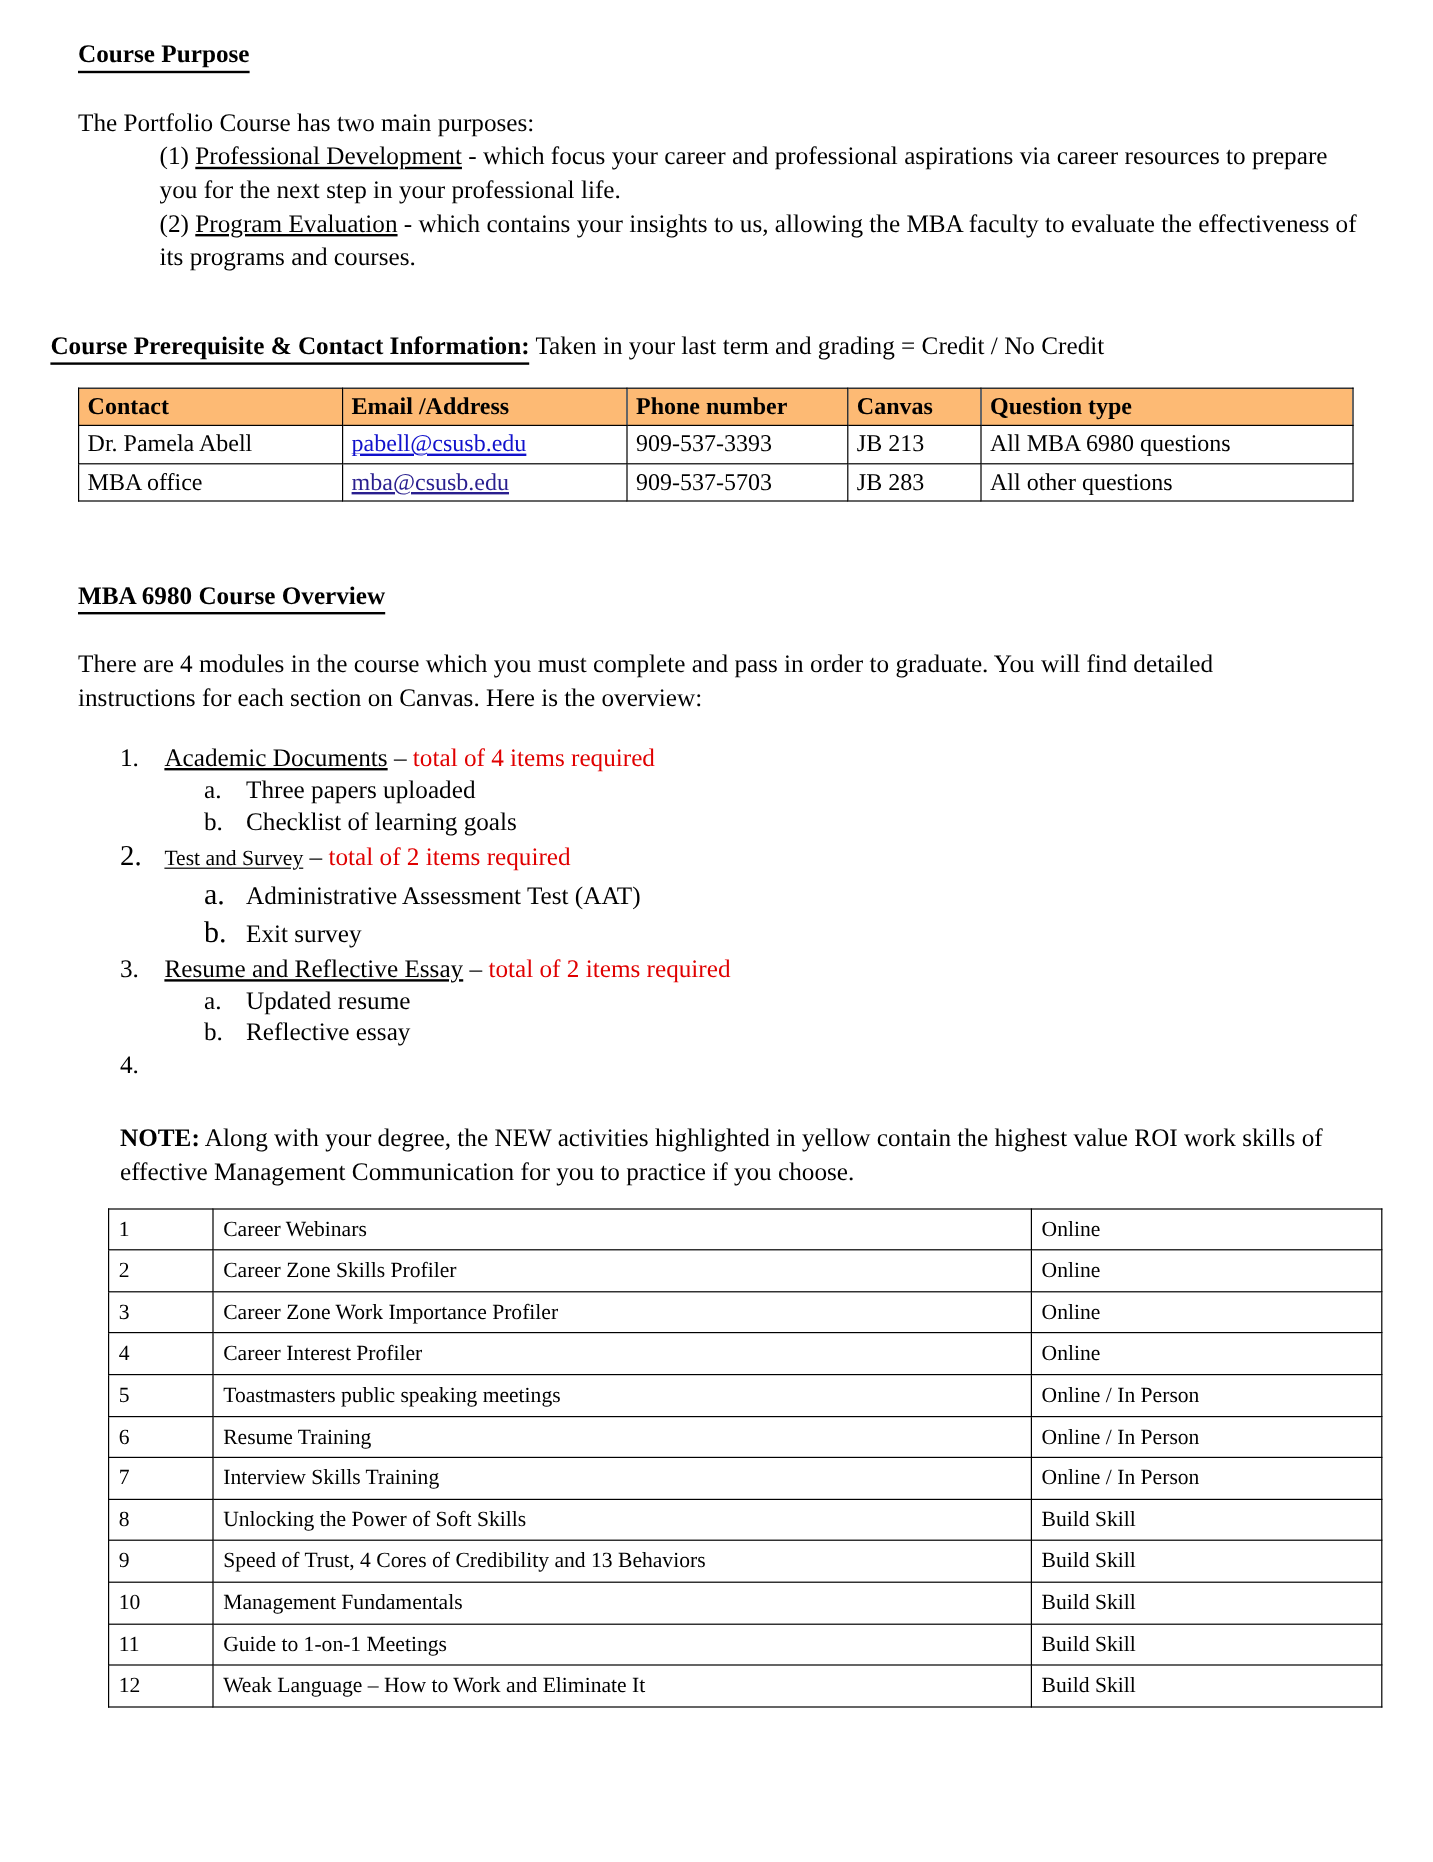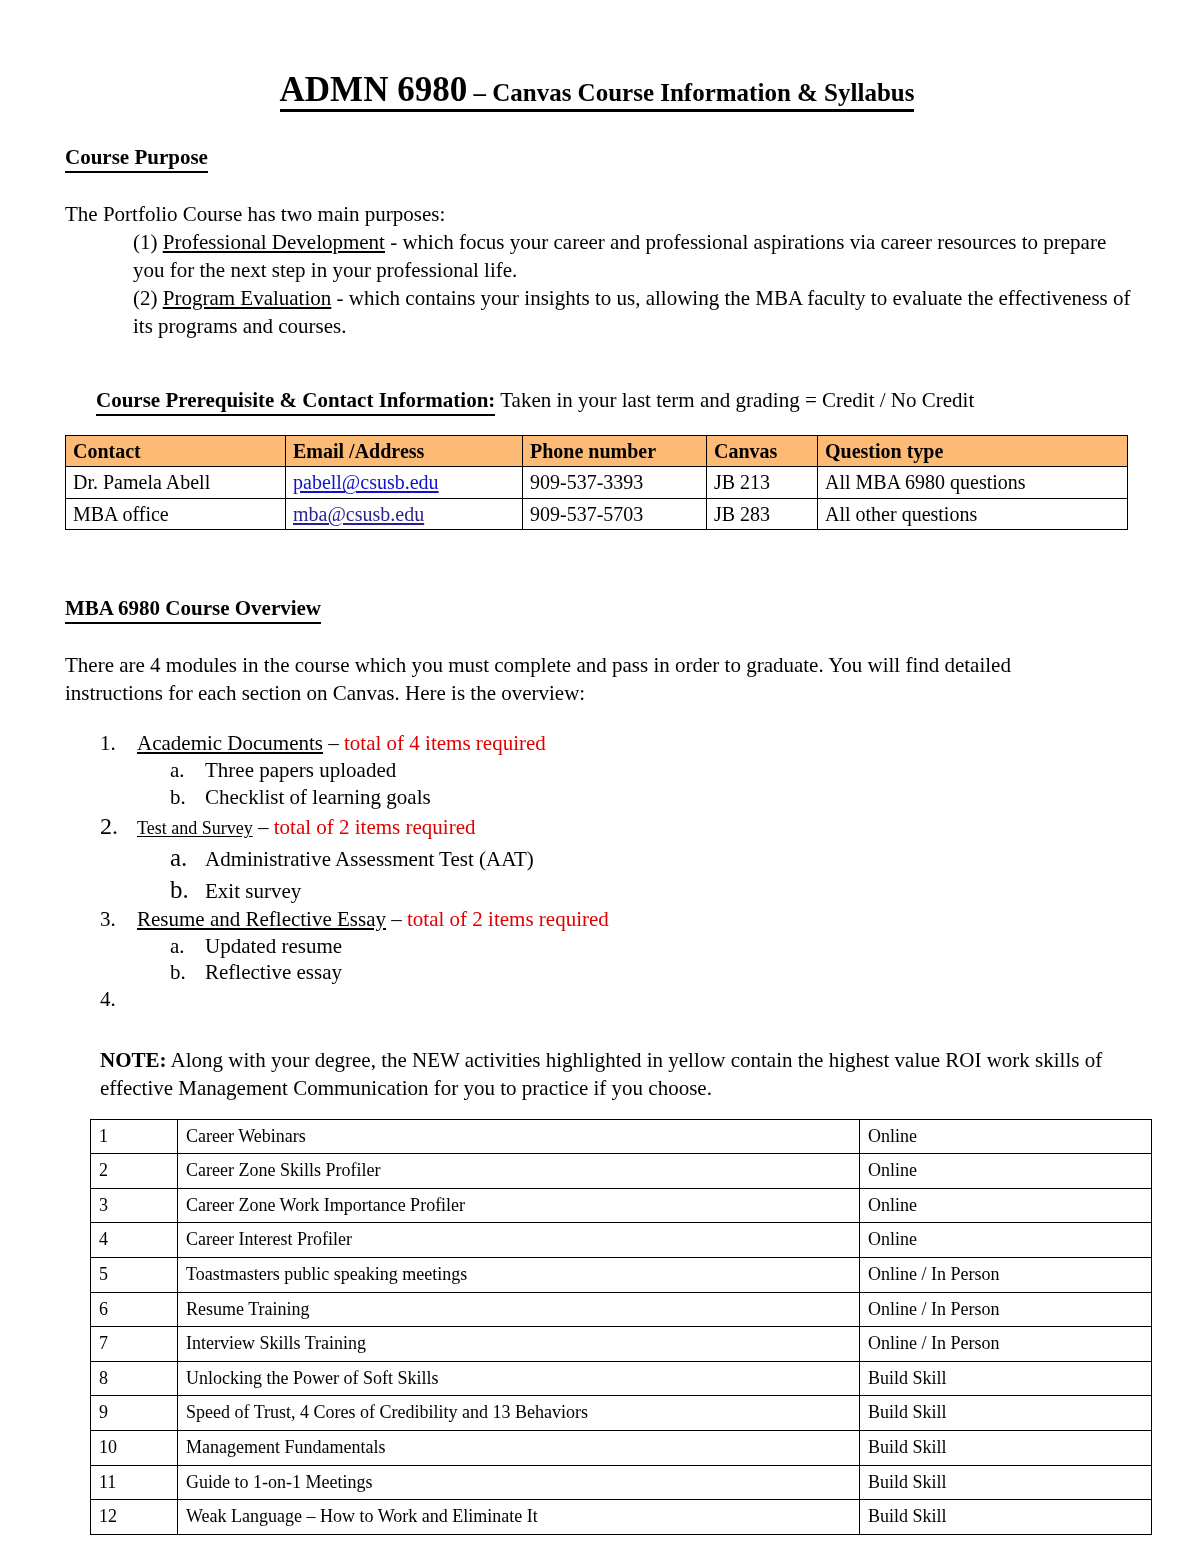--- a/index.html
+++ b/index.html
@@ -74,21 +74,21 @@
     padding-right: 60px;
     font-size: 21px;
     line-height: 1.33;
     margin: 0;
     text-indent: -0px;
   }
   .uline { text-decoration: underline; text-underline-offset: 2px; }
 
   
   .prereq-line {
-    padding-left: 96px;
+    padding-left: 42px;
     padding-right: 50px;
     font-size: 21px;
     line-height: 1.3;
     margin: 0;
   }
   .prereq-line .lead {
     font-weight: bold;
     border-bottom: 2px solid #000;
     display: inline-block;
     padding-bottom: 0px;
@@ -194,25 +194,20 @@
   .spacer-22 { height: 22px; }
   .spacer-28 { height: 28px; }
   .spacer-34 { height: 34px; }
   .spacer-46 { height: 46px; }
 </style>
 </head>
 <body>
 
 <div class="page">
 
-  <h1 class="doc-title">
-    <span class="title-inner">
-      <span class="title-main">ADMN 6980</span><span class="title-sub"> – Canvas Course Information &amp; Syllabus</span>
-    </span>
-  </h1>
 
   <h2 class="section-heading" id="course-purpose-heading">
     <span class="u">Course Purpose</span>
   </h2>
 
   <div class="spacer-28"></div>
 
   <p class="body-text">The Portfolio Course has two main purposes:</p>
 
   <p class="indent-block">

